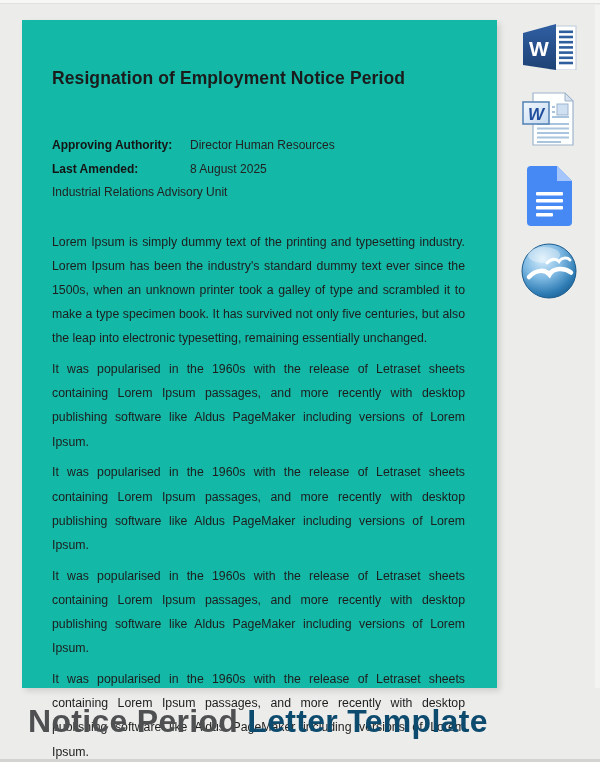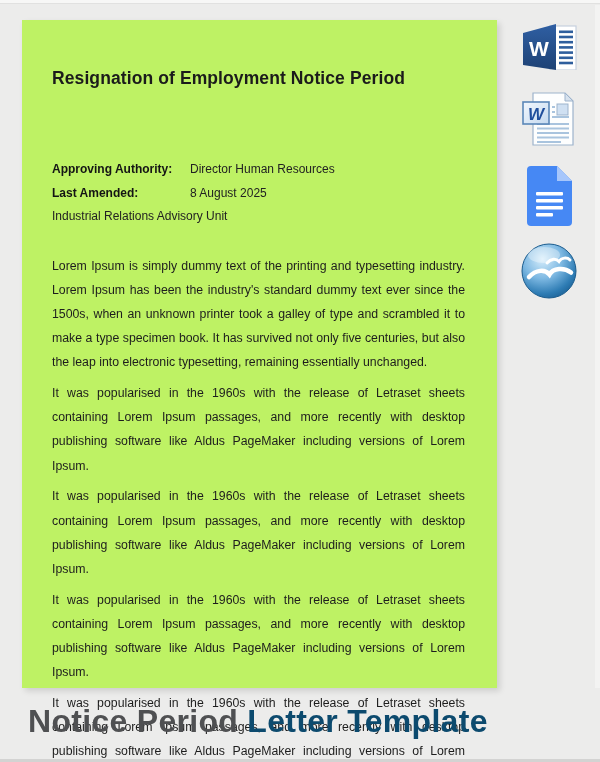--- a/index.html
+++ b/index.html
@@ -21,31 +21,31 @@
   }
   .bottom-edge {
     position: absolute; bottom: 0; left: 0; right: 0; height: 3px;
     background: #d3d3d2;
   }
 
   
   .doc-page {
     position: absolute; left: 22px; top: 20px;
     width: 475px; height: 668px;
-    background: #bef264;
+    background: #14b8a6;
     box-shadow: 3px 3px 6px rgba(0,0,0,0.13);
     padding: 0 32px 0 30px;
   }
   .doc-title {
     margin-top: 46px;
     font-size: 17.5px; line-height: 24px;
     font-weight: 700; color: #1b1b1b;
     letter-spacing: 0.1px;
   }
-  .meta-table { margin-top: 68px; }
+  .meta-table { margin-top: 44px; }
   .meta-row { display: flex; line-height: 23.5px; font-size: 12px; }
   .meta-label { width: 138px; flex: 0 0 138px; font-weight: 700; color: #141414; }
   .meta-value { color: #222222; }
   .doc-body { margin-top: 25px; }
   .doc-body p {
     font-size: 12.3px; line-height: 24.2px;
     color: #1d1d1d;
     text-align: justify;
     margin-bottom: 6.5px;
   }

